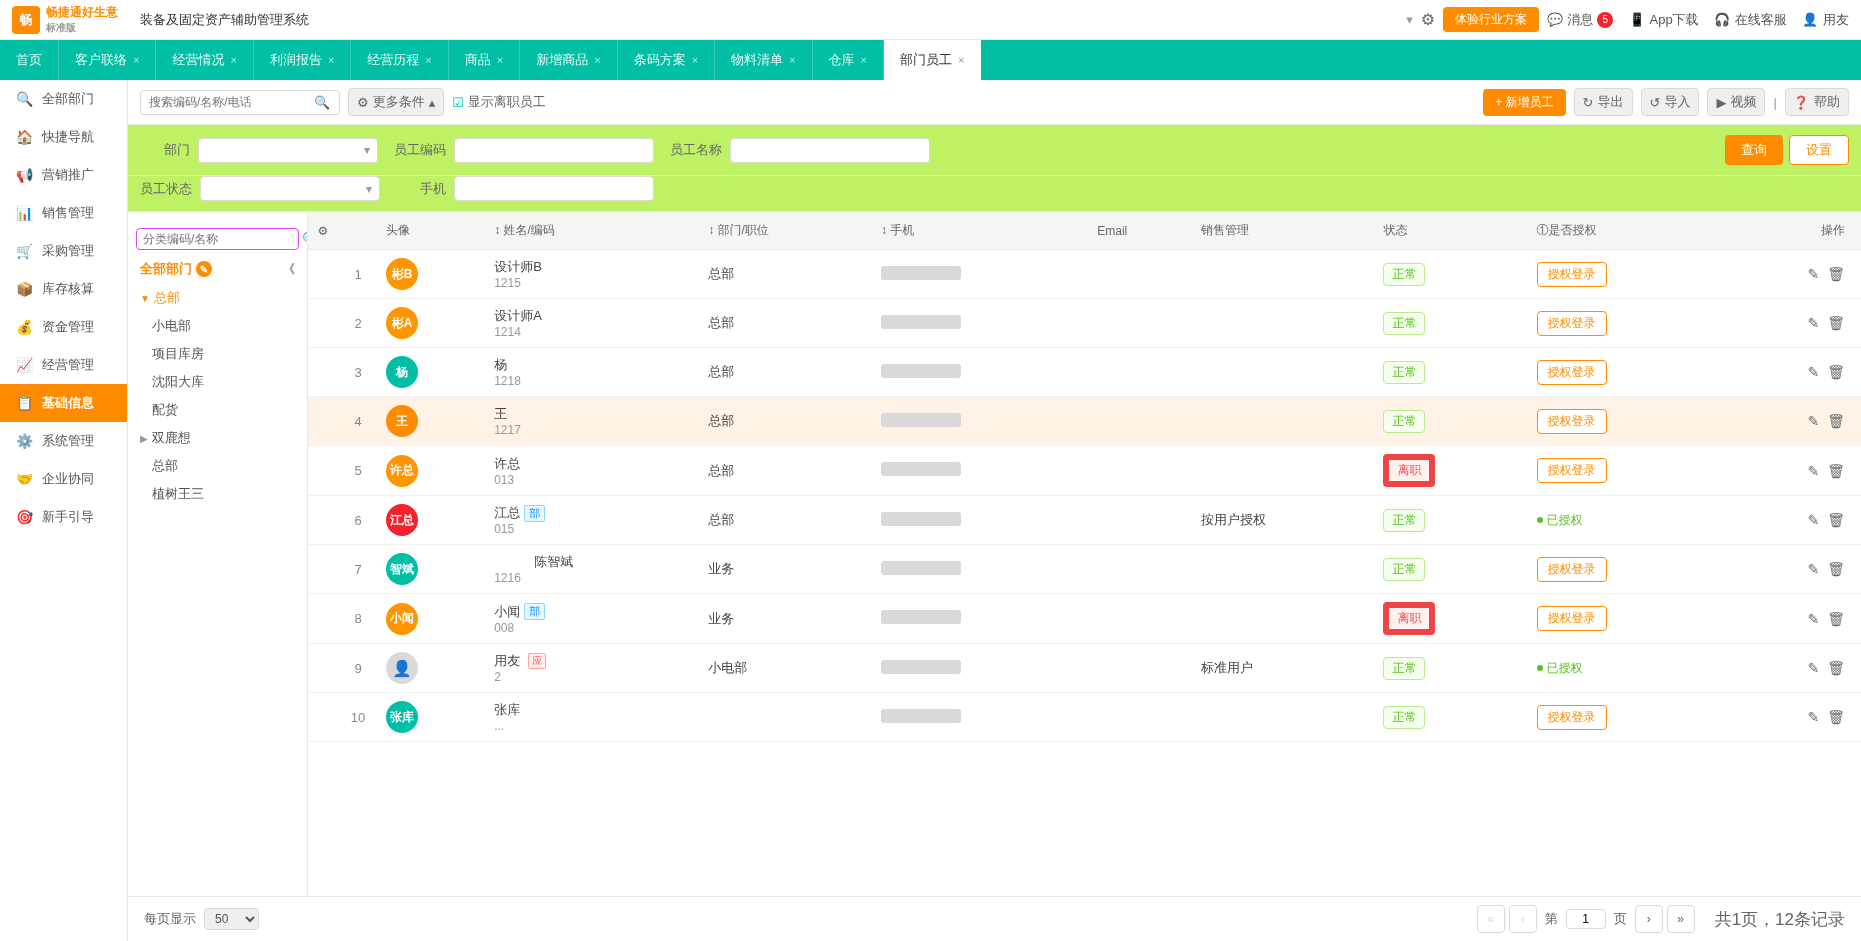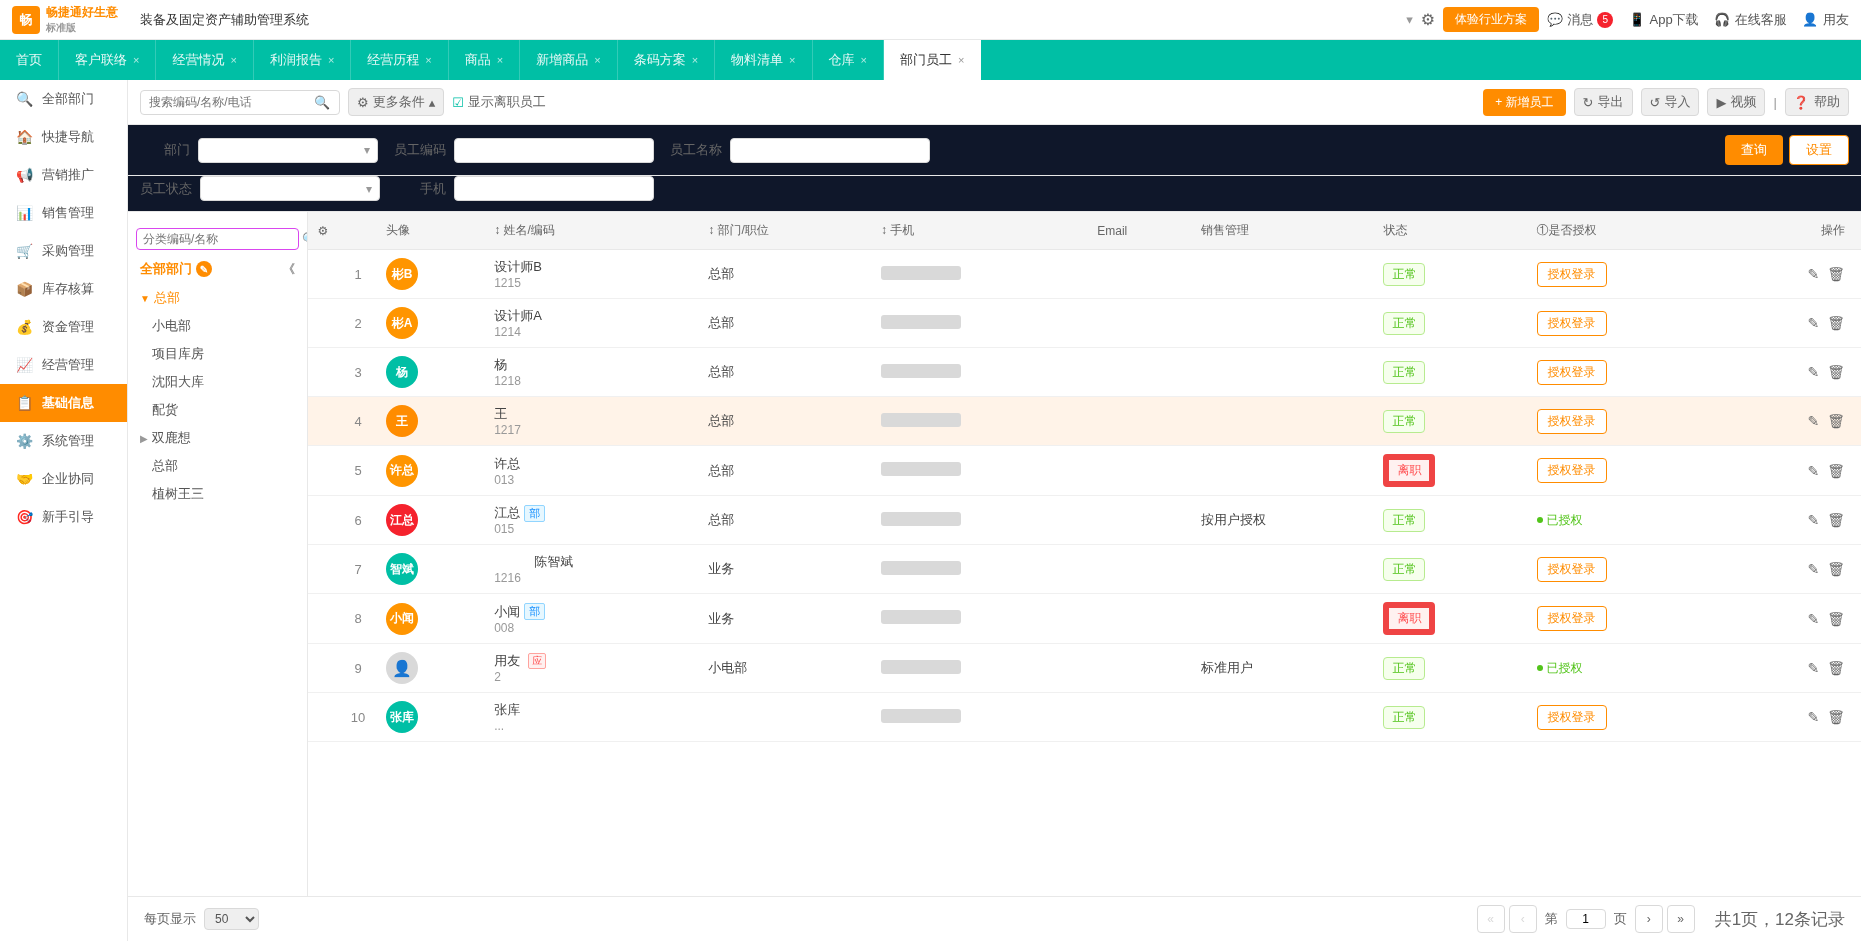--- a/index.html
+++ b/index.html
@@ -50,21 +50,21 @@
     .toolbar { background: #fff; border-bottom: 1px solid #e8e8e8; padding: 8px 12px; display: flex; align-items: center; gap: 8px; }
     .search-box { border: 1px solid #d9d9d9; border-radius: 4px; padding: 4px 8px; display: flex; align-items: center; gap: 4px; width: 200px; }
     .search-box input { border: none; outline: none; flex: 1; font-size: 12px; color: #555; background: transparent; }
     .filter-btn { display: flex; align-items: center; gap: 4px; color: #666; cursor: pointer; font-size: 12px; border: 1px solid #d9d9d9; border-radius: 4px; padding: 4px 8px; }
     .checkbox-area { display: flex; align-items: center; gap: 4px; cursor: pointer; color: #666; font-size: 12px; }
     .toolbar-right { margin-left: auto; display: flex; align-items: center; gap: 8px; }
     .add-btn { background: #ff8c00; color: white; border: none; border-radius: 4px; padding: 5px 12px; cursor: pointer; font-size: 12px; display: flex; align-items: center; gap: 4px; }
     .icon-btn { display: flex; align-items: center; gap: 4px; color: #666; cursor: pointer; font-size: 12px; padding: 4px 8px; border: 1px solid #d9d9d9; border-radius: 4px; }
 
     
-    .filter-row { background: #0f172a; border-bottom: 1px solid #e8e8e8; padding: 10px 12px; display: flex; align-items: center; gap: 16px; flex-wrap: wrap; }
+    .filter-row { background: #bef264; border-bottom: 1px solid #e8e8e8; padding: 10px 12px; display: flex; align-items: center; gap: 16px; flex-wrap: wrap; }
     .filter-item { display: flex; align-items: center; gap: 8px; }
     .filter-label { color: #666; font-size: 13px; min-width: 50px; text-align: right; }
     .filter-select { border: 1px solid #d9d9d9; border-radius: 4px; padding: 4px 24px 4px 8px; font-size: 13px; color: #555; background: white; outline: none; cursor: pointer; min-width: 180px; appearance: none; position: relative; }
     .select-wrap { position: relative; display: inline-block; }
     .select-wrap::after { content: '▾'; position: absolute; right: 8px; top: 50%; transform: translateY(-50%); color: #999; pointer-events: none; font-size: 12px; }
     .filter-input { border: 1px solid #d9d9d9; border-radius: 4px; padding: 4px 8px; font-size: 13px; color: #555; outline: none; min-width: 200px; }
     .filter-actions { margin-left: auto; display: flex; gap: 6px; }
     .query-btn { background: #ff8c00; color: white; border: none; border-radius: 4px; padding: 5px 16px; cursor: pointer; font-size: 13px; }
     .reset-btn { background: white; color: #ff8c00; border: 1px solid #ff8c00; border-radius: 4px; padding: 5px 16px; cursor: pointer; font-size: 13px; }
 

